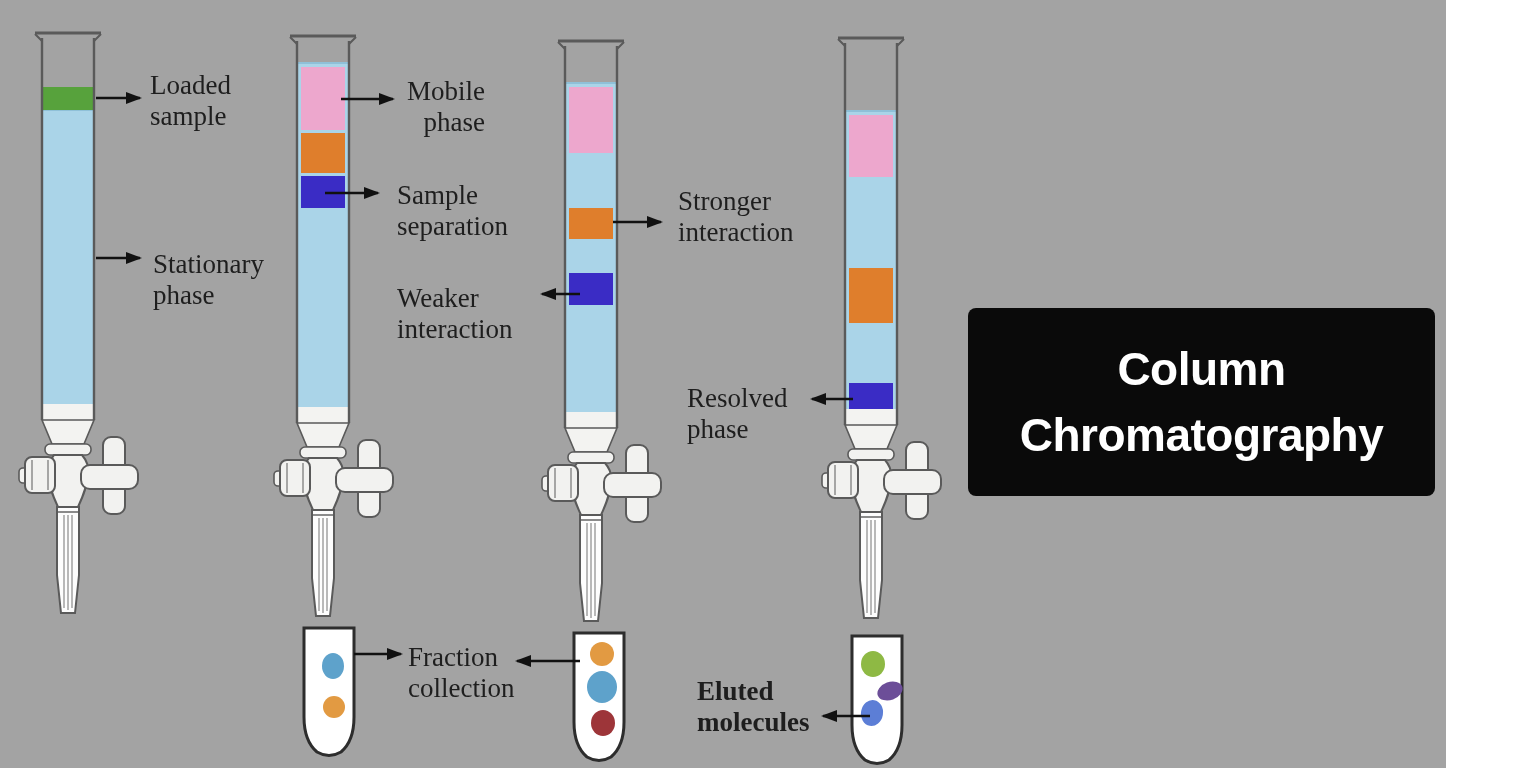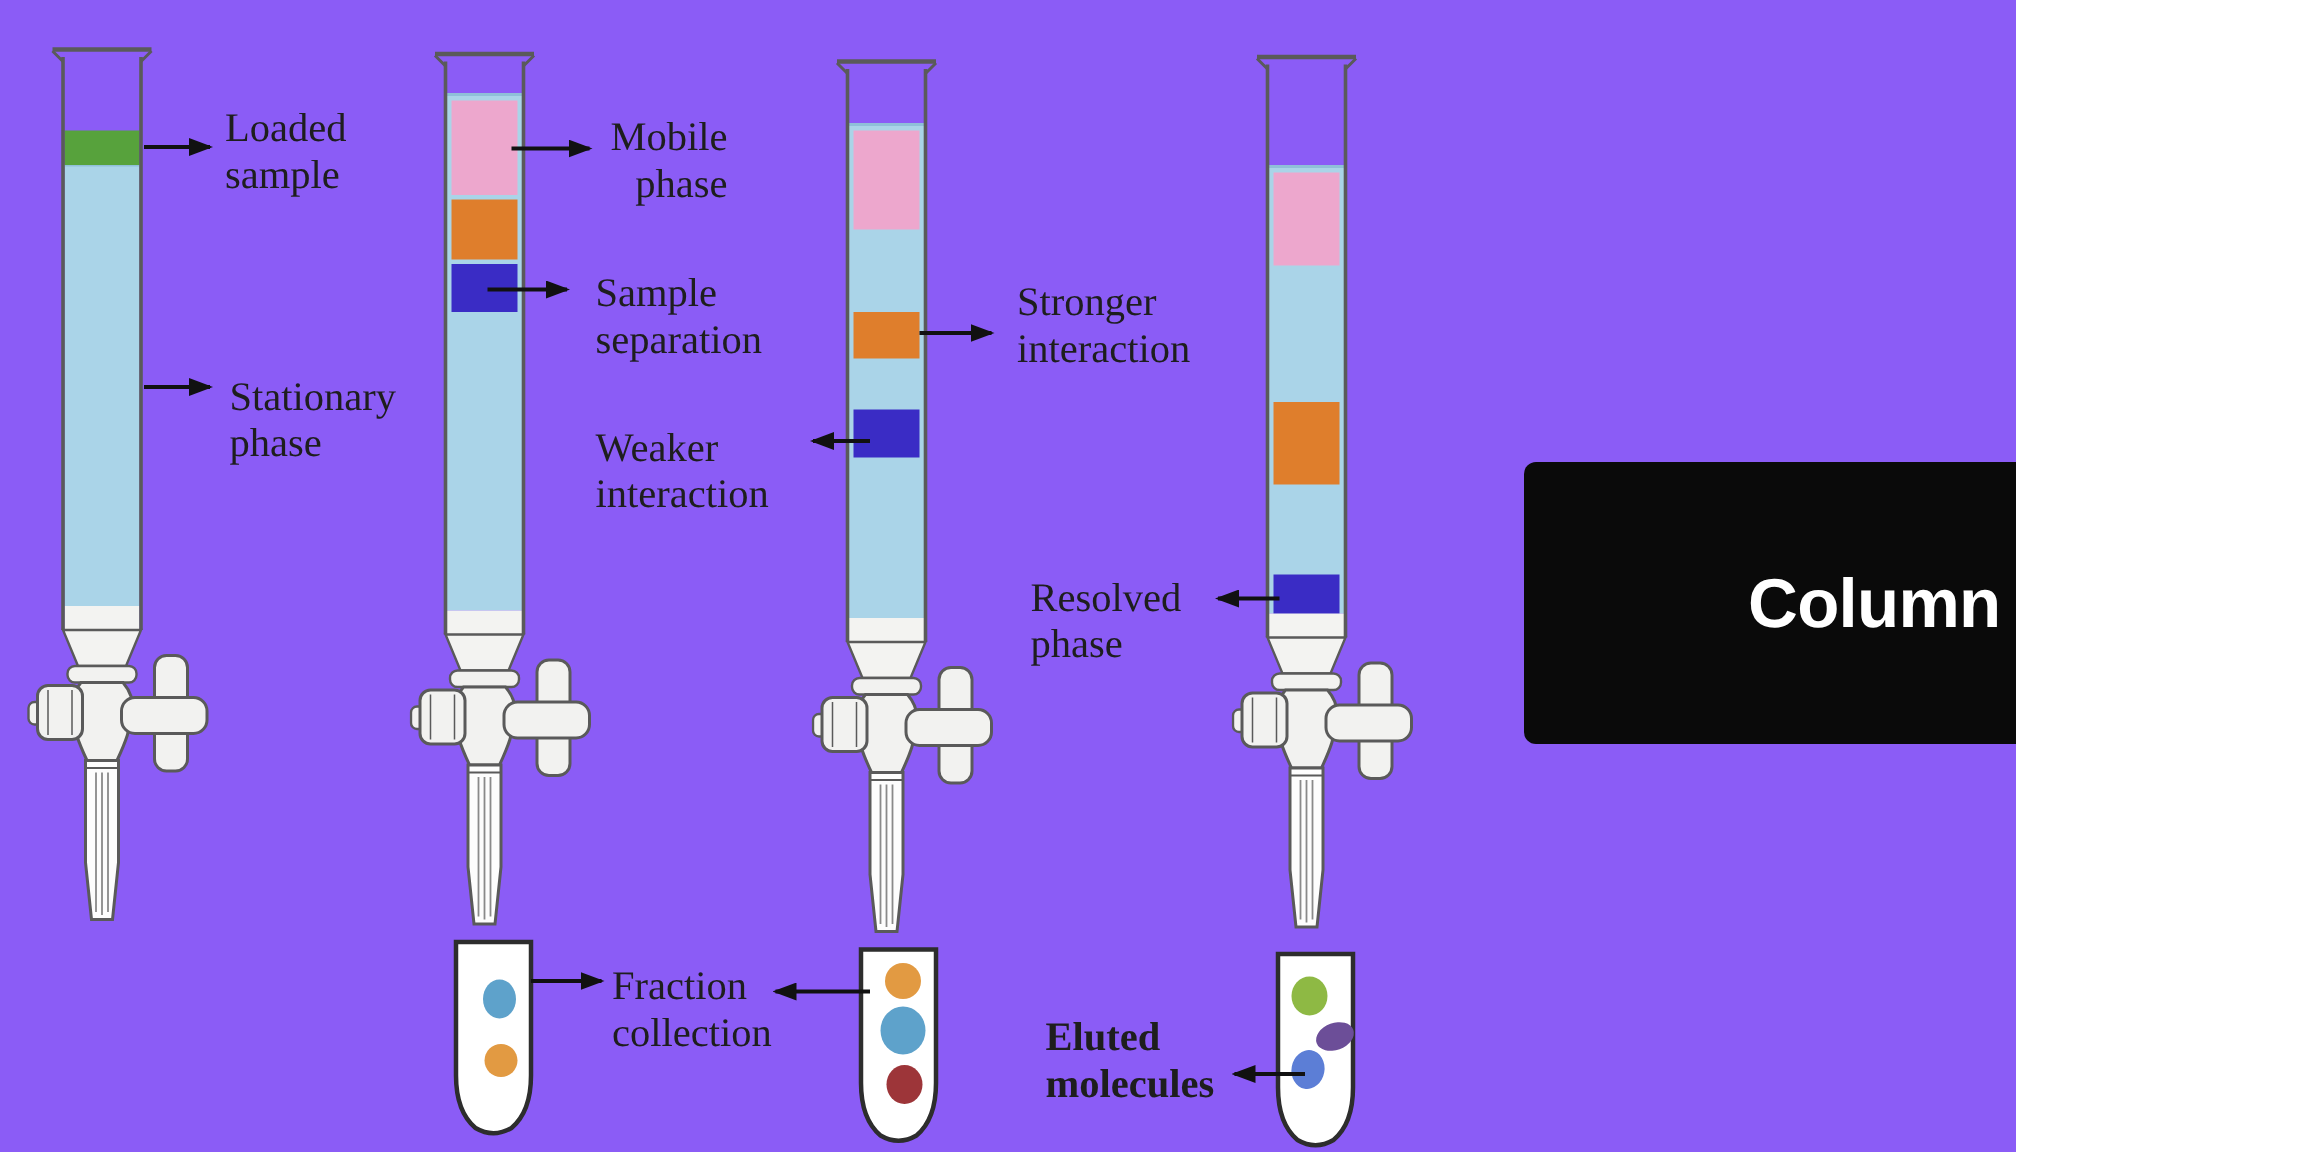--- a/index.html
+++ b/index.html
@@ -1,24 +1,24 @@
 <!DOCTYPE html>
 <html><head>
 <meta charset="utf-8">
 <style>
   html,body{margin:0;padding:0;background:#ffffff;}
-  #canvas{position:relative;width:1344px;height:768px;background:#8b5cf6;overflow:hidden;
+  #canvas{position:relative;width:1446px;height:768px;background:#a3a3a3;overflow:hidden;
           font-family:"Liberation Serif", serif;}
   .col-svg,.tube-svg{position:absolute;}
   .diagram-label{position:absolute;color:#1e1e1e;font-size:27px;line-height:31px;
                  white-space:pre-line;letter-spacing:0px;}
   #arrow-overlay{position:absolute;left:0;top:0;pointer-events:none;}
   #title-box{position:absolute;display:flex;flex-direction:column;justify-content:center;
              align-items:center;text-align:center;border-radius:8px;
-             font-family:"Liberation Sans", sans-serif;font-weight:bold;margin-left:48px;}
+             font-family:"Liberation Sans", sans-serif;font-weight:bold;}
   #title-box .title-line{font-size:46px;line-height:66px;letter-spacing:-0.5px;}
 </style>
 </head>
 <body>
 
 <div id="canvas">
 
   <svg width="0" height="0" style="position:absolute">
     <defs>
       <g id="glass" stroke="#5a5a5a" fill="none">
@@ -140,15 +140,16 @@
       <line x1="580" y1="294" x2="542" y2="294" stroke="#111111" stroke-width="2.6" marker-end="url(#ah)"></line>
       <line x1="613" y1="222" x2="661" y2="222" stroke="#111111" stroke-width="2.6" marker-end="url(#ah)"></line>
       <line x1="853" y1="399" x2="812" y2="399" stroke="#111111" stroke-width="2.6" marker-end="url(#ah)"></line>
       <line x1="354" y1="654" x2="401" y2="654" stroke="#111111" stroke-width="2.6" marker-end="url(#ah)"></line>
       <line x1="580" y1="661" x2="517" y2="661" stroke="#111111" stroke-width="2.6" marker-end="url(#ah)"></line>
       <line x1="870" y1="716" x2="823" y2="716" stroke="#111111" stroke-width="2.6" marker-end="url(#ah)"></line>
     </svg>
 
   <div id="title-box" style="left: 968px; top: 308px; width: 467px; height: 188px; background: rgb(10, 10, 10); color: rgb(255, 255, 255);">
     <div class="title-line">Column</div>
+    <div class="title-line">Chromatography</div>
   </div>
 
 </div>
 
 </body></html>

